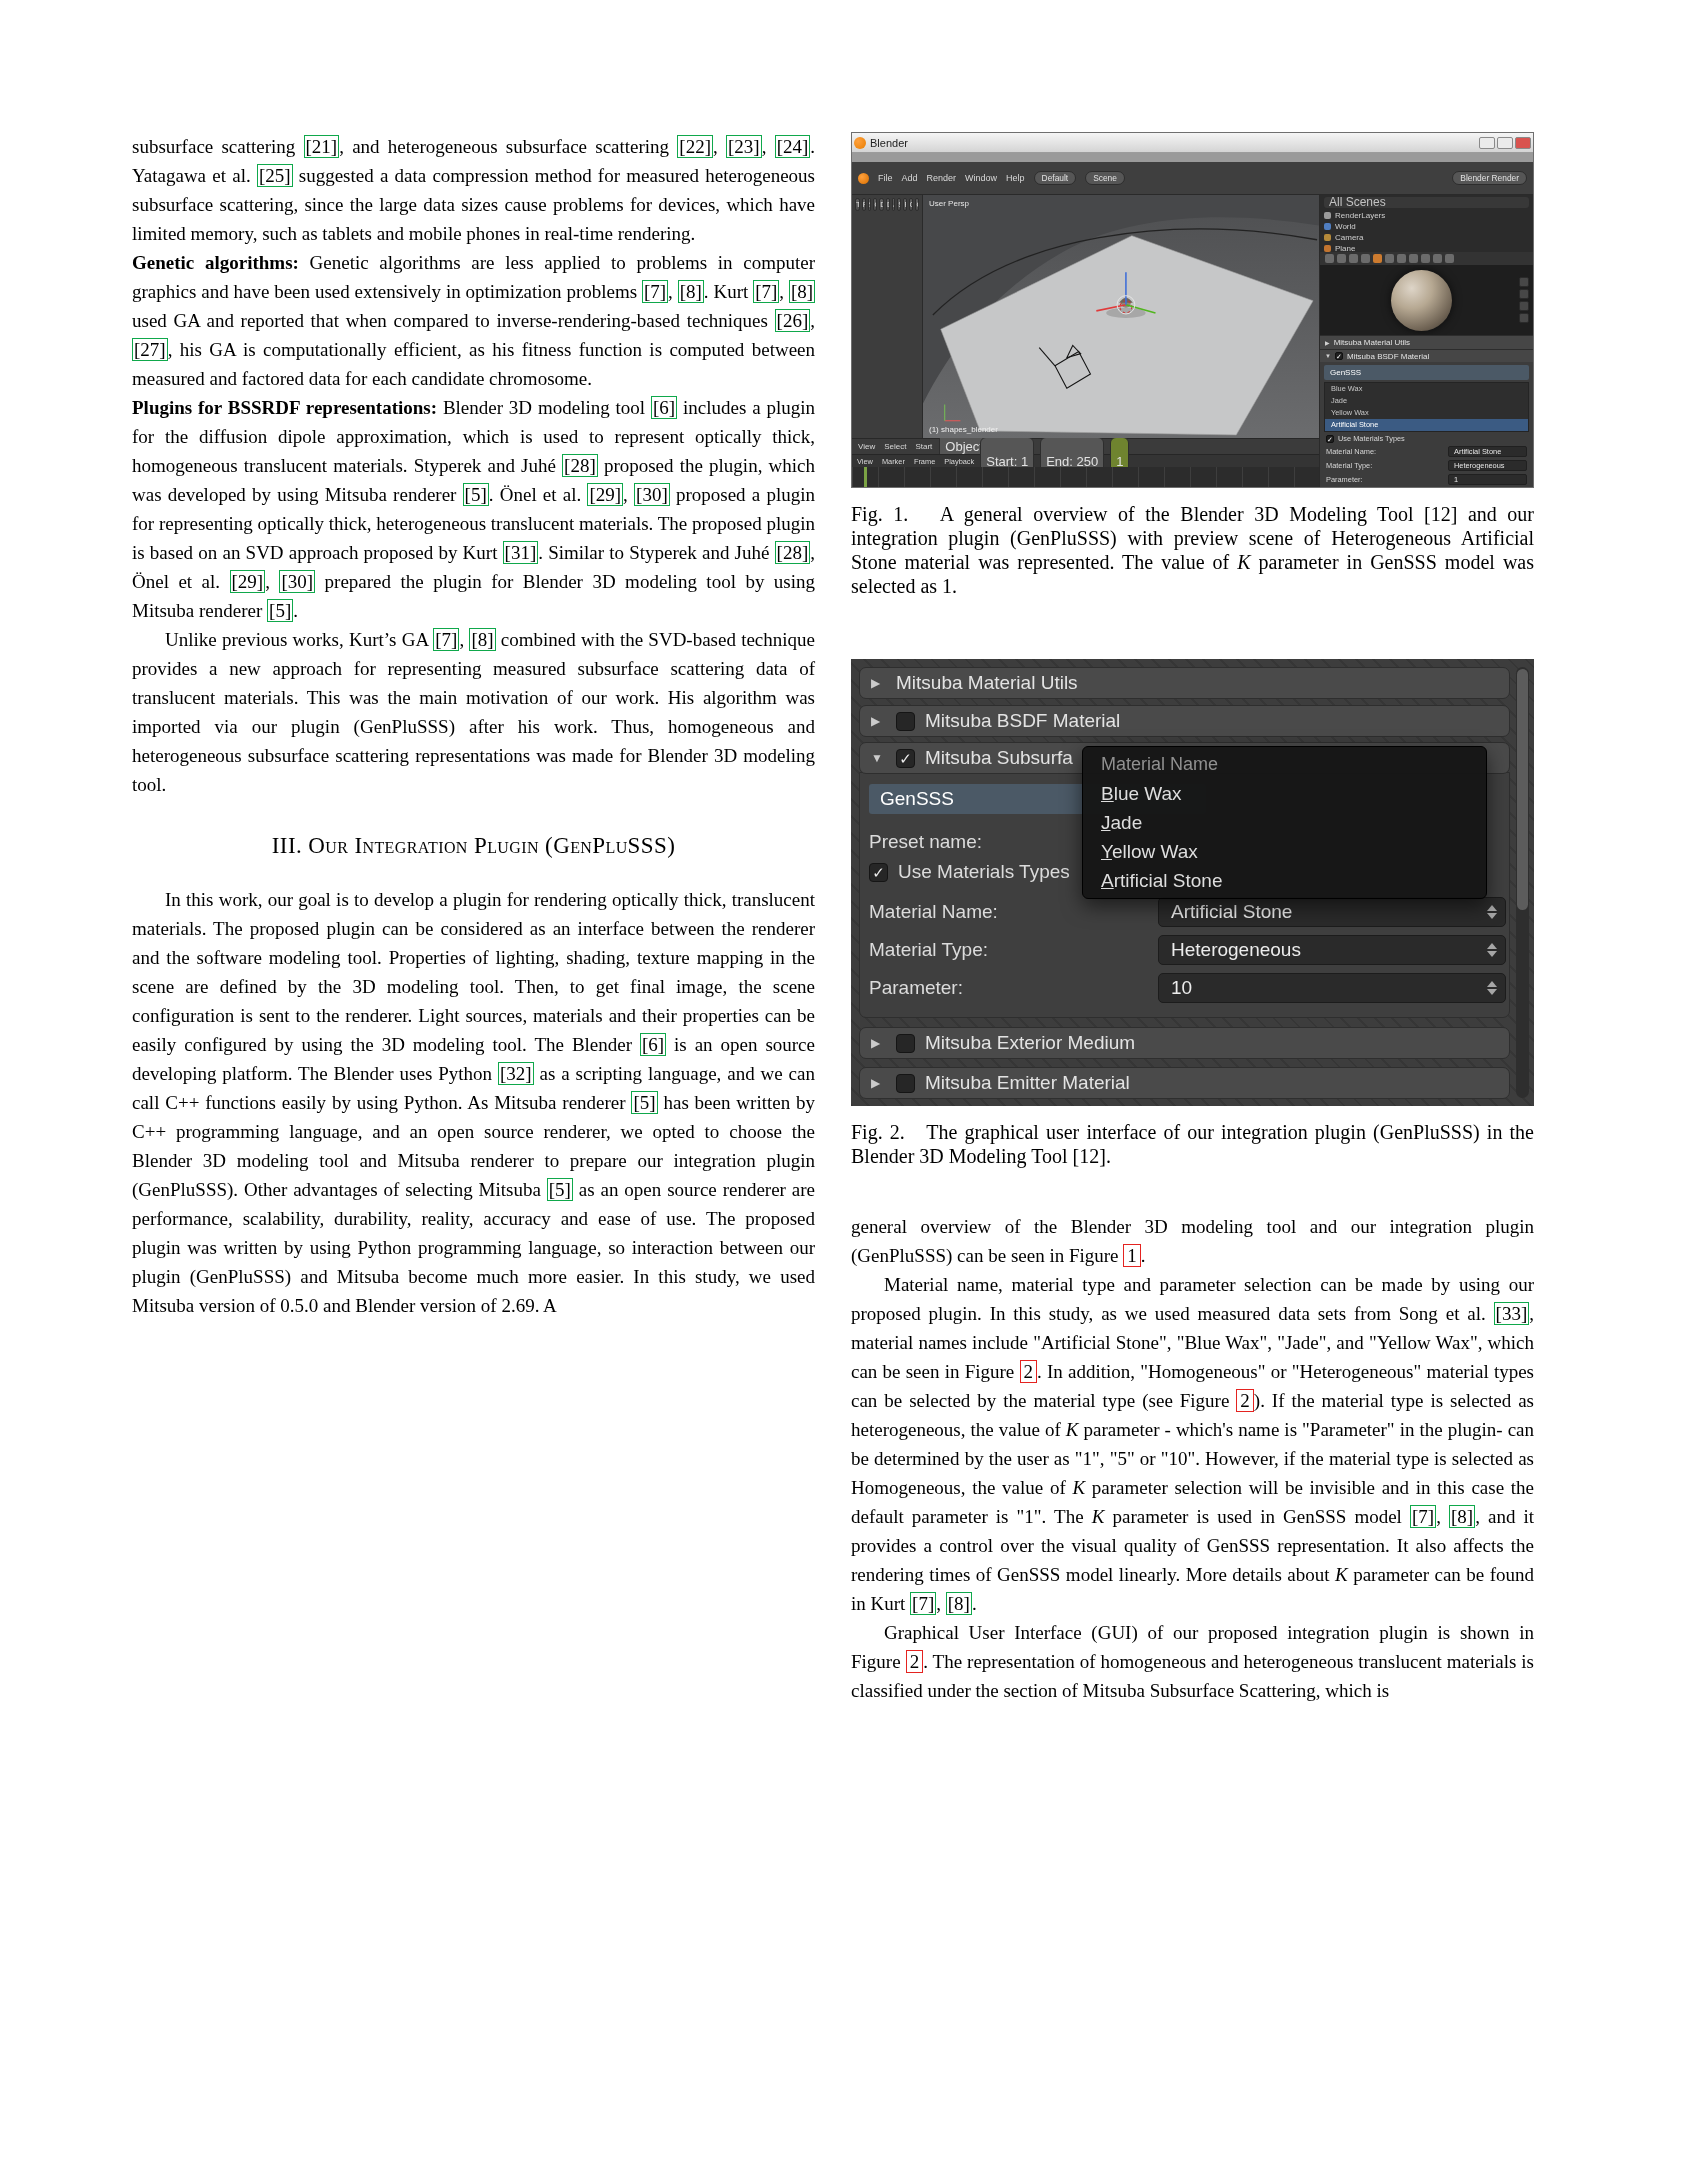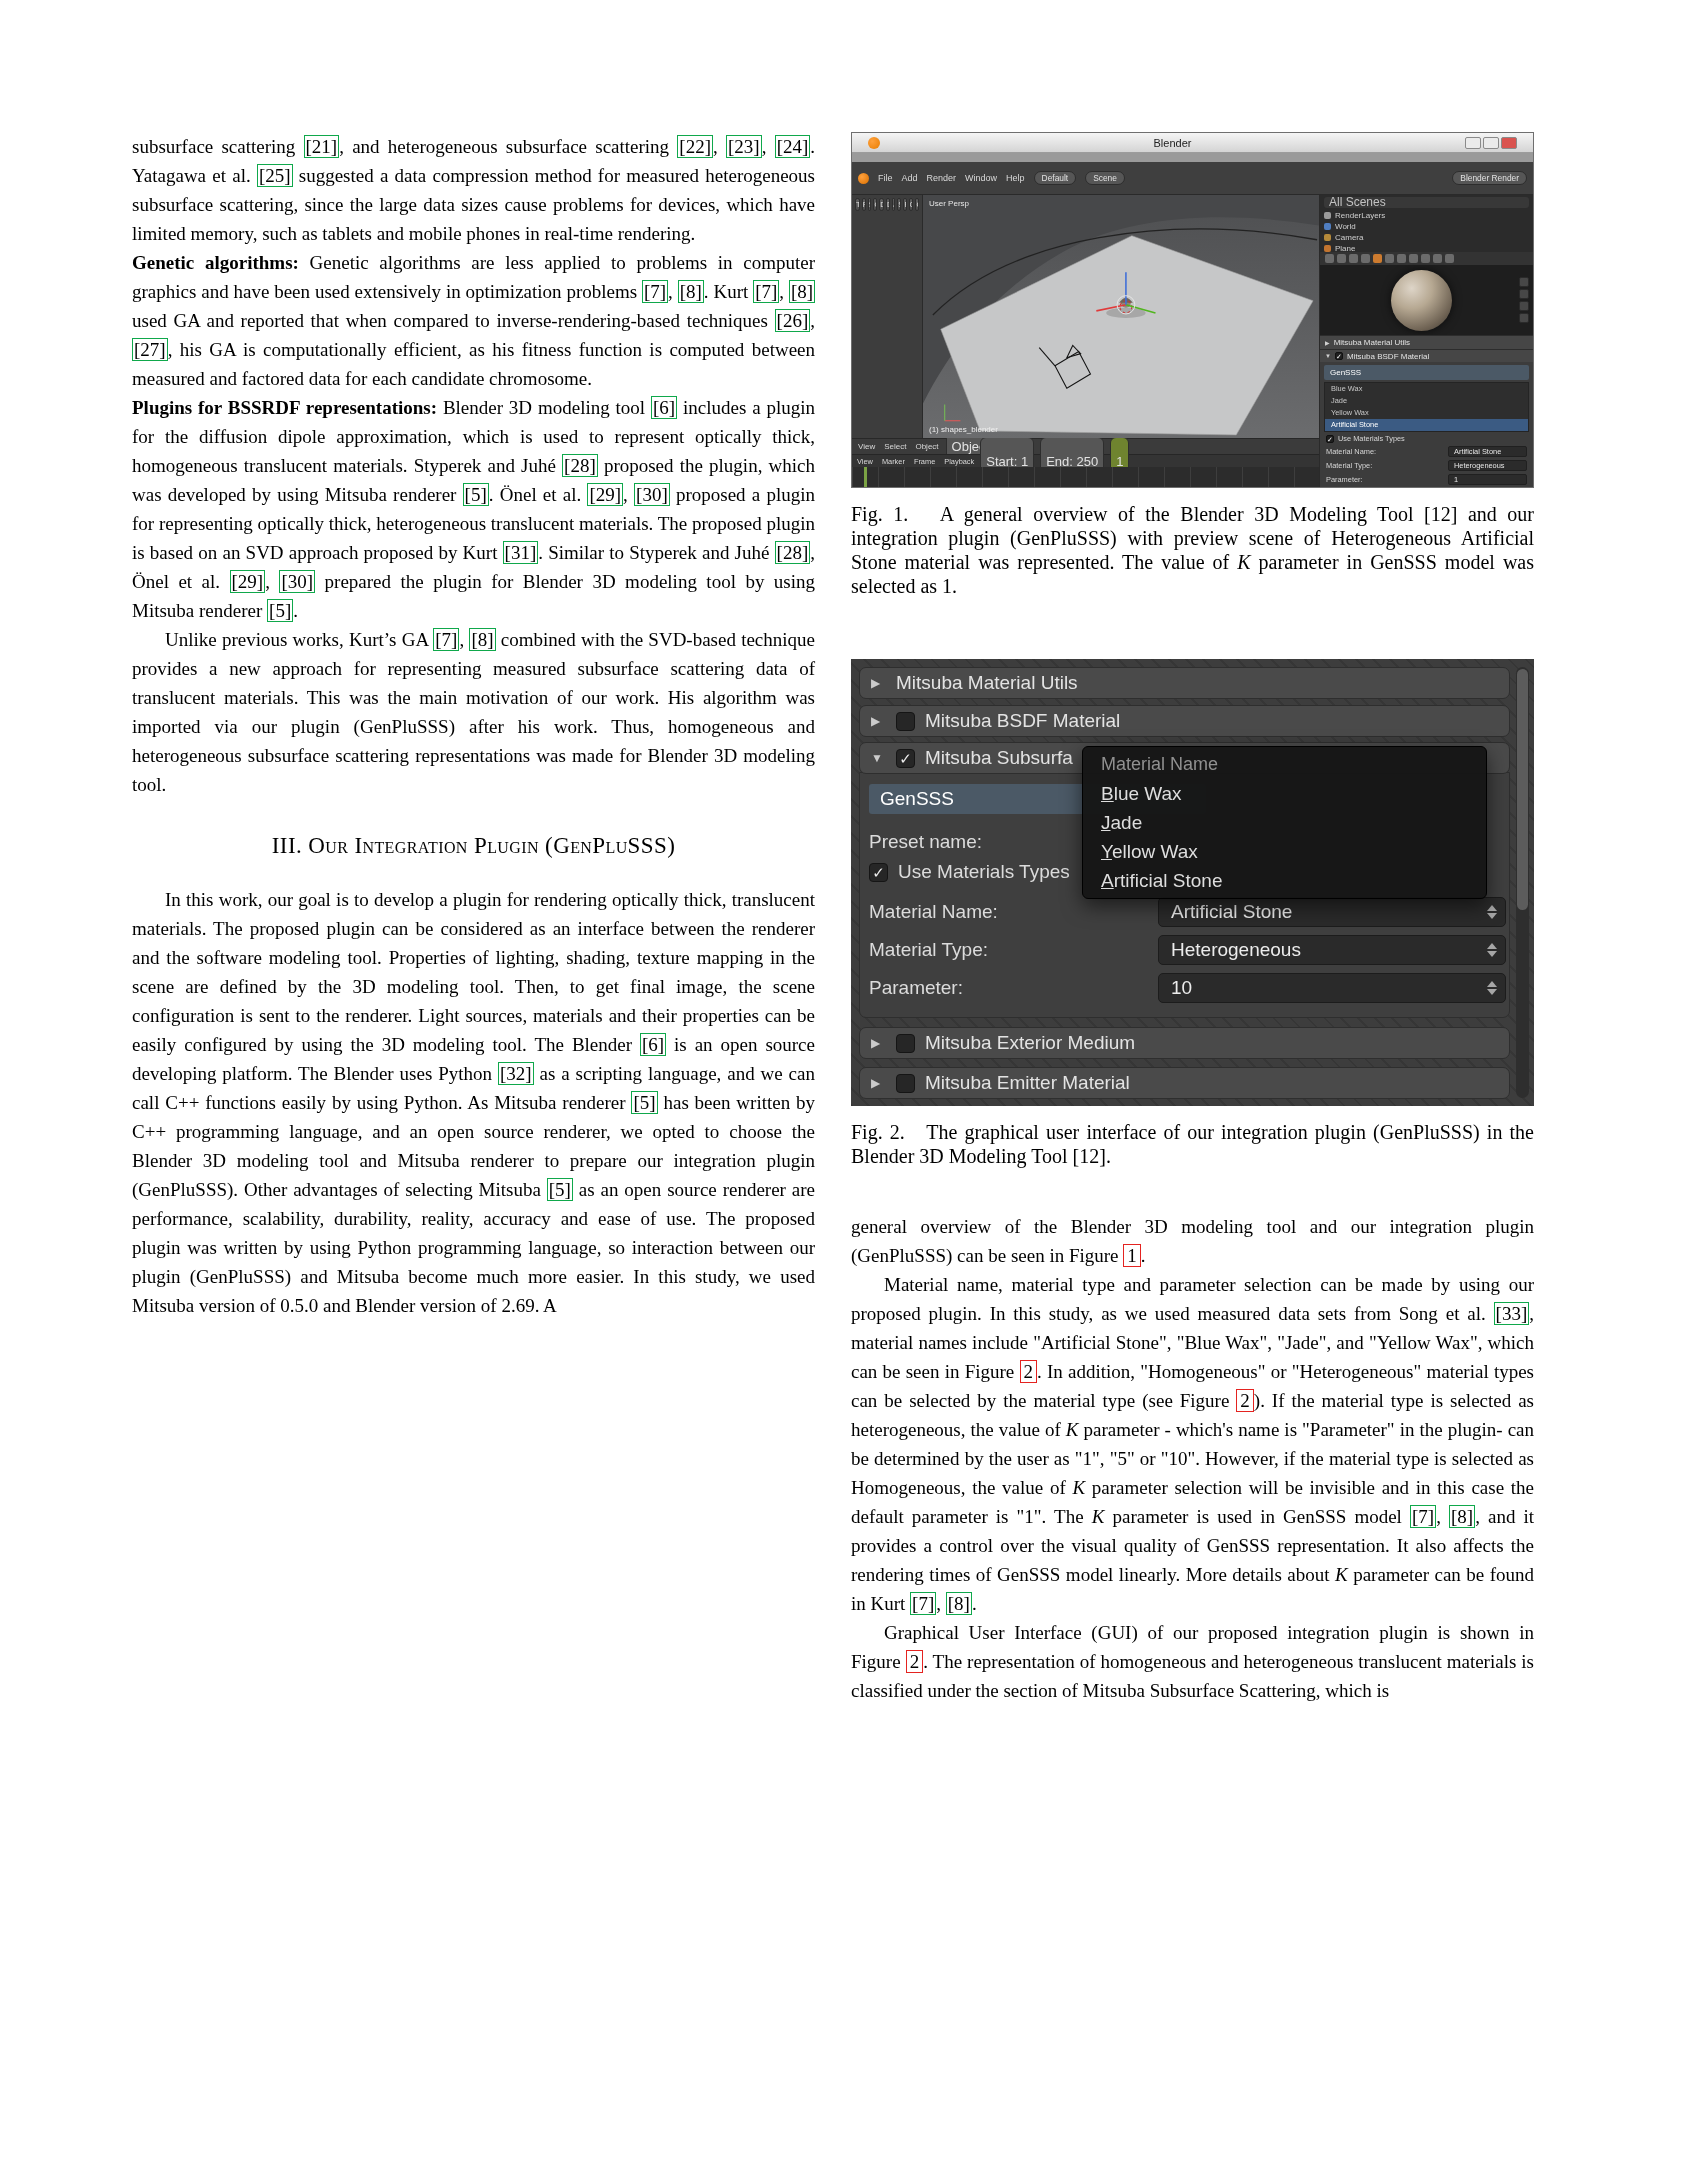--- a/index.html
+++ b/index.html
@@ -19,21 +19,21 @@
   .caption{font-size:20px;line-height:24px;text-align:justify;margin:14px 0 0;}
   .caption .cite,.caption .figref{border:none;padding:0;}
   .cap1{margin-bottom:61px;}
   .cap2{margin-bottom:44px;}
 
   
   .f1{width:683px;height:356px;border:1px solid #6f6f6f;background:#9a9a9a;
       font-family:"Liberation Sans",sans-serif;display:flex;flex-direction:column;box-sizing:border-box;}
   .f1 *{box-sizing:border-box;}
   .f1-titlebar{height:20px;background:linear-gradient(#f5f5f5,#d4d4d4);display:flex;align-items:center;
-               gap:4px;padding:0 16px;border-bottom:1px solid #9c9c9c;text-align:center;}
+               gap:4px;padding:0 2px;border-bottom:1px solid #9c9c9c;}
   .f1-logo{width:12px;height:12px;border-radius:50%;background:radial-gradient(circle at 35% 35%,#ffa13d,#e87d00);}
   .f1-title{font-size:11px;color:#222;flex:1;}
   .f1-winbtns{display:flex;gap:2px;}
   .f1-winbtns i{width:16px;height:12px;background:#ebebeb;border:1px solid #8a8a8a;border-radius:2px;}
   .f1-winbtns i.close{background:#d9534f;}
   .f1-menubar{height:18px;background:#3f3f3f;display:flex;align-items:center;gap:9px;padding:16px 6px;
               border-bottom:1px solid #2a2a2a;margin-top:9px;}
   .f1-applogo{width:11px;height:11px;border-radius:50%;background:radial-gradient(circle at 35% 35%,#ffa13d,#d96f00);}
   .f1-menu{display:flex;gap:9px;}
   .f1-mitem{font-size:9px;color:#d9d9d9;}
@@ -220,21 +220,21 @@
               </svg>
               <span class="f1-vplabel">User Persp</span>
               <span class="f1-status">(1) shapes_blender</span>
             </div>
           </div>
           <div class="f1-vhead">
             <span class="f1-menu">
 
             <span class="f1-mitem">View</span>
                 <span class="f1-mitem">Select</span>
-                <span class="f1-mitem">Object</span>
+                <span class="f1-mitem">Start</span>
               </span>
             <span class="f1-widget sm">Object Mode</span>
           </div>
           <div class="f1-tlbar">
             <span class="f1-menu">
 
             <span class="f1-mitem">View</span>
                 <span class="f1-mitem">Marker</span>
                 <span class="f1-mitem">Frame</span>
                 <span class="f1-mitem">Playback</span>

